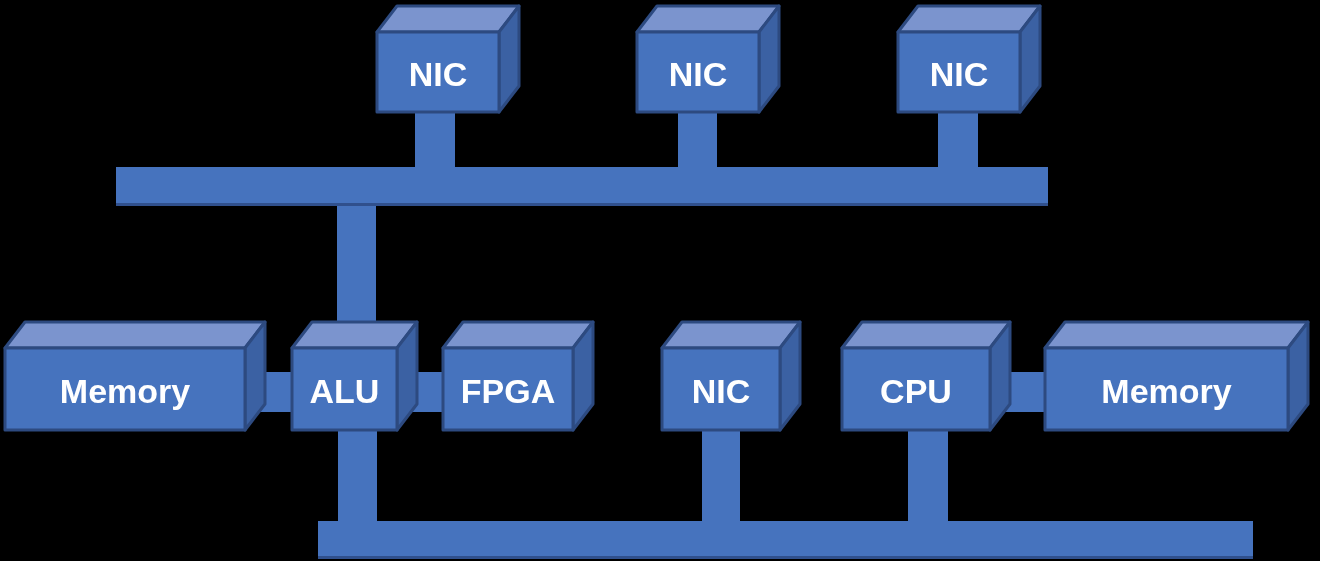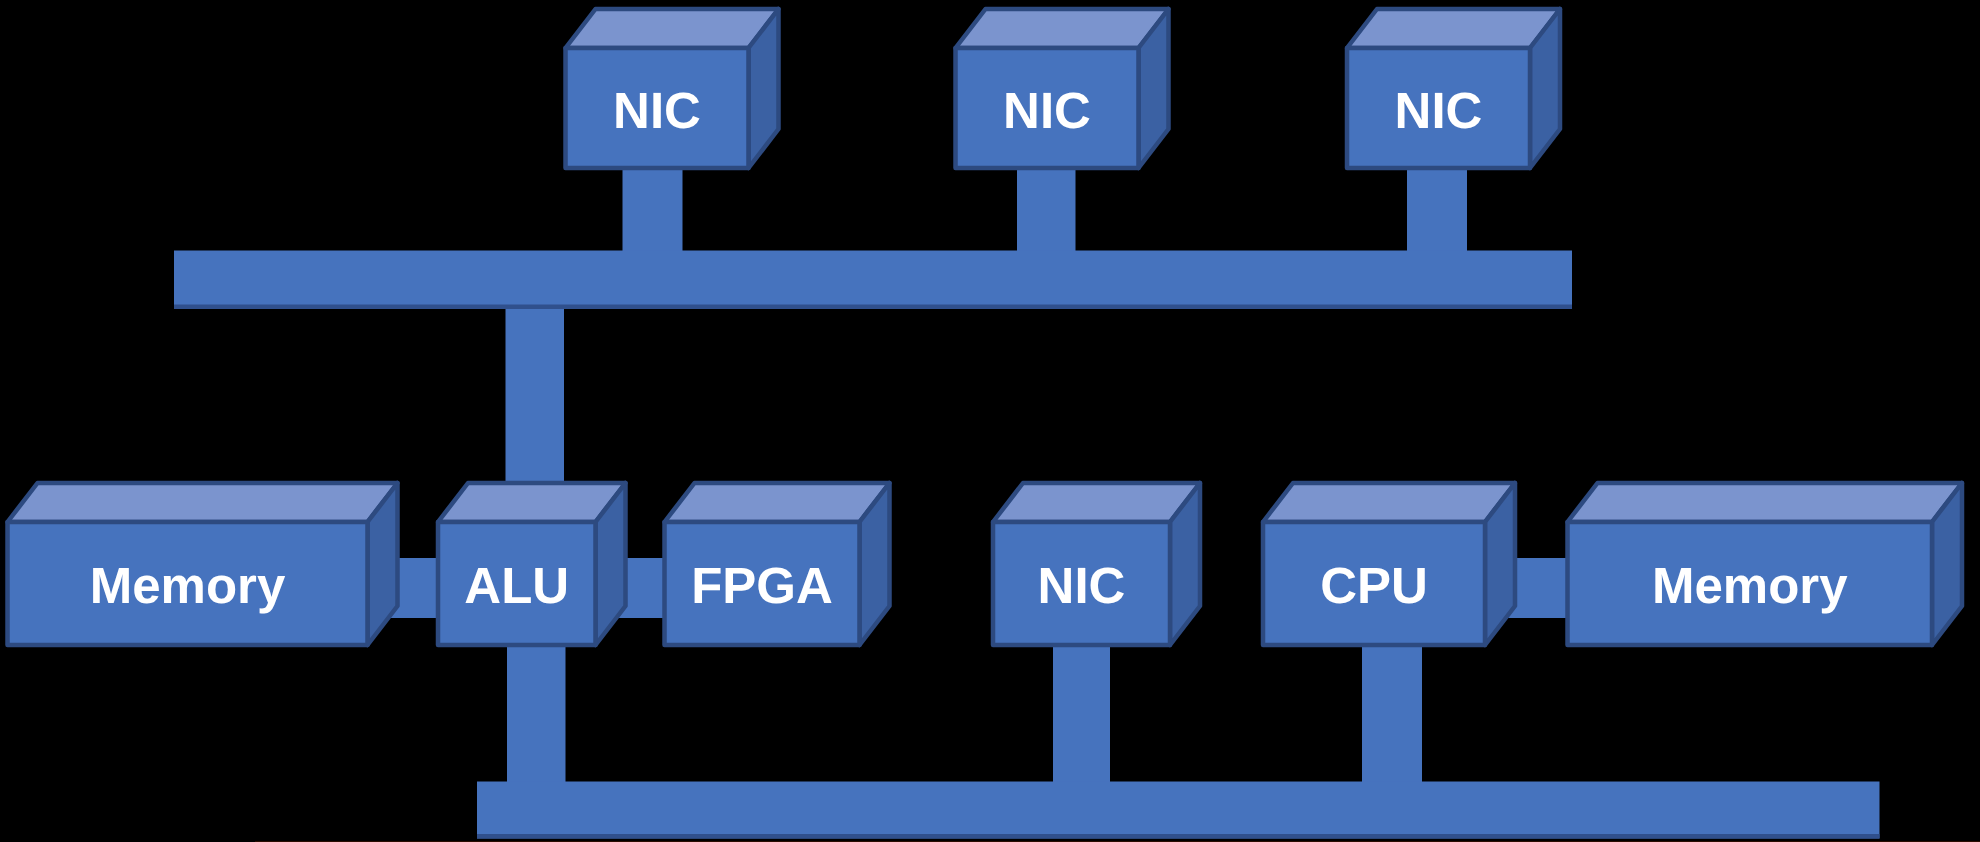--- a/index.html
+++ b/index.html
@@ -5,21 +5,21 @@
   html, body {
     margin: 0;
     padding: 0;
     background: #000000;
     font-family: "Liberation Sans", sans-serif;
   }
   .canvas {
     position: relative;
     width: 1320px;
     height: 561px;
-    background: #c2410c;
+    background: #404040;
     overflow: hidden;
   }
   svg text {
     font-family: "Liberation Sans", "DejaVu Sans", sans-serif;
     font-weight: bold;
     fill: #ffffff;
   }
 </style>
 </head>
 <body>

